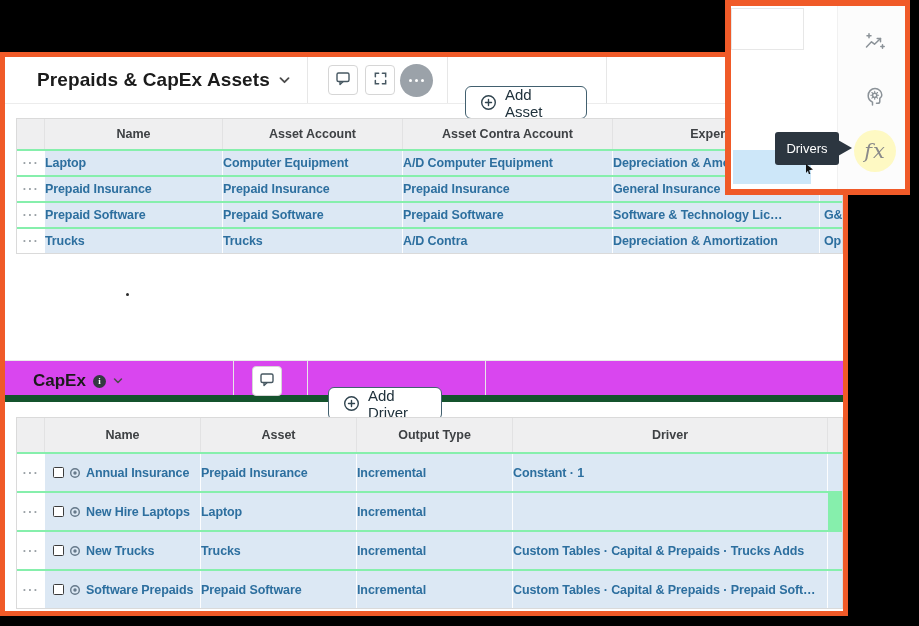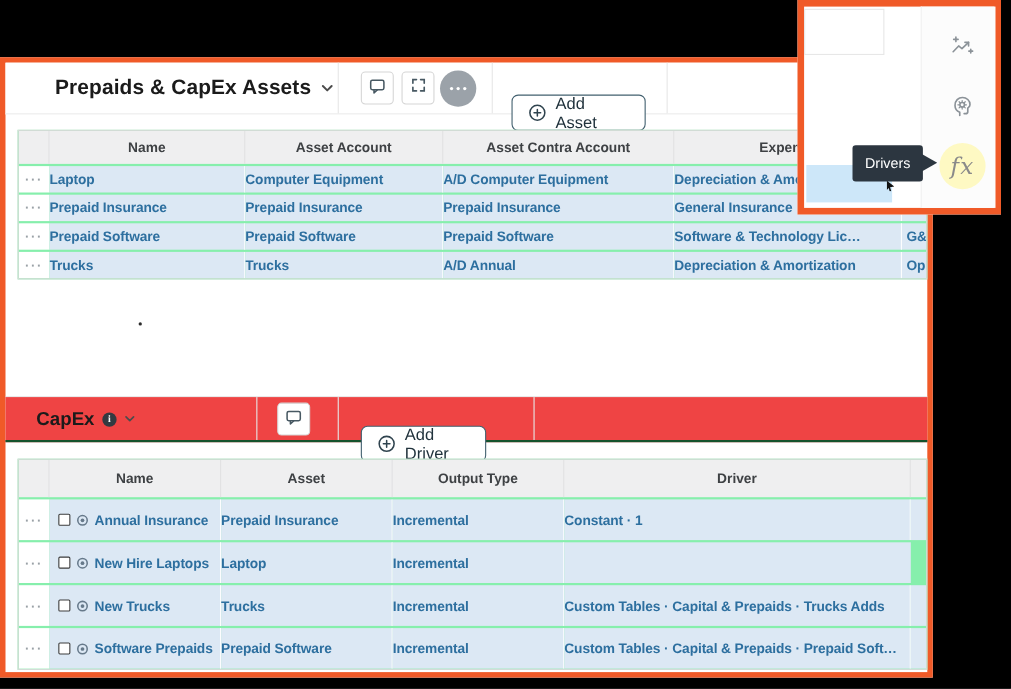--- a/index.html
+++ b/index.html
@@ -3,21 +3,21 @@
 <meta charset="utf-8">
 <style>
   html,body{margin:0;padding:0;background:#000;}
   #stage{position:relative;width:919px;height:626px;background:#000;overflow:hidden;
          font-family:"Liberation Sans",sans-serif;-webkit-font-smoothing:antialiased;}
   
   .main-shot{position:absolute;left:0;top:52px;width:848px;height:564px;box-sizing:border-box;
              border:5px solid #f05a28;background:#fff;}
   .titlebar{position:absolute;left:0;top:0;width:838px;height:46px;background:#fff;
             border-bottom:1px solid #ececec;}
-  .titlebar .title-grp{position:absolute;left:45px;top:0;height:46px;display:flex;align-items:center;gap:9px;}
+  .titlebar .title-grp{position:absolute;left:32px;top:0;height:46px;display:flex;align-items:center;gap:9px;}
   .big-title{font-size:19px;font-weight:700;color:#1b1b1b;letter-spacing:.1px;}
   .mid-title{font-size:17px;font-weight:700;color:#1b1b1b;}
   .divider{position:absolute;top:0;bottom:0;width:1px;background:#e7e7e7;}
   .btn-sq{position:absolute;width:30px;height:30px;box-sizing:border-box;border:1px solid #d6d6d6;
           border-radius:4px;background:#fff;display:flex;align-items:center;justify-content:center;color:#475862;}
   .more-circle{position:absolute;width:33px;height:33px;border-radius:50%;background:#9ba2a9;
                display:flex;align-items:center;justify-content:center;gap:2.5px;}
   .more-circle i{width:3.2px;height:3.2px;border-radius:50%;background:#fff;}
   .add-btn{position:absolute;height:33px;box-sizing:border-box;border:1.5px solid #42606f;border-radius:6px;
            background:#fff;display:flex;align-items:center;justify-content:center;gap:8px;
@@ -41,22 +41,22 @@
          padding-left:0;box-sizing:border-box;font-size:12.5px;font-weight:700;color:#2d6f9f;
          white-space:nowrap;overflow:hidden;letter-spacing:-.1px;}
   .bcell:last-child{border-right:none;padding-left:4px;}
   .dots-cell{background:#fff;border-right:none;display:flex;align-items:center;justify-content:center;
              color:#9aa1a6;font-size:12px;font-weight:700;letter-spacing:1.5px;padding-left:0;cursor:pointer;}
   .namecell{gap:5px;padding-left:8px;}
   .cbx{width:11px;height:11px;box-sizing:border-box;border:1.6px solid #3c3c3c;border-radius:1.5px;flex:none;background:#fff;}
   .drv-ic{flex:none;display:flex;color:#66798a;}
   .stray-dot{position:absolute;width:3px;height:3px;border-radius:50%;background:#2b2b2b;}
   
-  .capexbar{position:absolute;left:0;top:303px;width:838px;height:42px;background:#ef4444;
-            border-top:1px solid #e9e9e9;border-bottom:2px solid #14532d;box-sizing:border-box;}
+  .capexbar{position:absolute;left:0;top:303px;width:838px;height:42px;background:#d946ef;
+            border-top:1px solid #e9e9e9;border-bottom:7px solid #14532d;box-sizing:border-box;}
   .capexbar .title-grp{position:absolute;left:28px;top:0;height:40px;display:flex;align-items:center;gap:7px;}
   
   .callout{position:absolute;left:725px;top:0;width:185px;height:195px;box-sizing:border-box;
            border:6px solid #f05a28;background:#fff;z-index:5;}
   .co-box{position:absolute;left:0;top:2px;width:73px;height:42px;box-sizing:border-box;
           border:1px solid #e7e7e7;background:#fff;}
   .co-rail{position:absolute;left:106px;top:0;width:67px;height:183px;background:#fcfcfc;border-left:1px solid #f1f1f1;}
   .rail-ic{position:absolute;left:132px;width:24px;height:24px;color:#8b9298;display:flex;align-items:center;justify-content:center;cursor:pointer;}
   .fx-circle{position:absolute;left:123px;top:124px;width:42px;height:42px;border-radius:50%;background:#fef9c3;
              display:flex;align-items:center;justify-content:center;cursor:pointer;}
@@ -151,21 +151,21 @@
         <div class="bcell">Prepaid Software</div>
         <div class="bcell">Prepaid Software</div>
         <div class="bcell">Prepaid Software</div>
         <div class="bcell">Software &amp; Technology Lic…</div>
         <div class="bcell">G&amp;A</div>
       </div>
       <div class="grid-t1 brow">
         <div class="bcell dots-cell">···</div>
         <div class="bcell">Trucks</div>
         <div class="bcell">Trucks</div>
-        <div class="bcell">A/D Annual</div>
+        <div class="bcell">A/D Contra</div>
         <div class="bcell">Depreciation &amp; Amortization</div>
         <div class="bcell">OpEx</div>
       </div>
     </div>
 
     <div class="stray-dot" style="left:121px;top:236px"></div>
 
     <div class="capexbar">
       <div class="title-grp">
         <span class="mid-title">CapEx</span>

